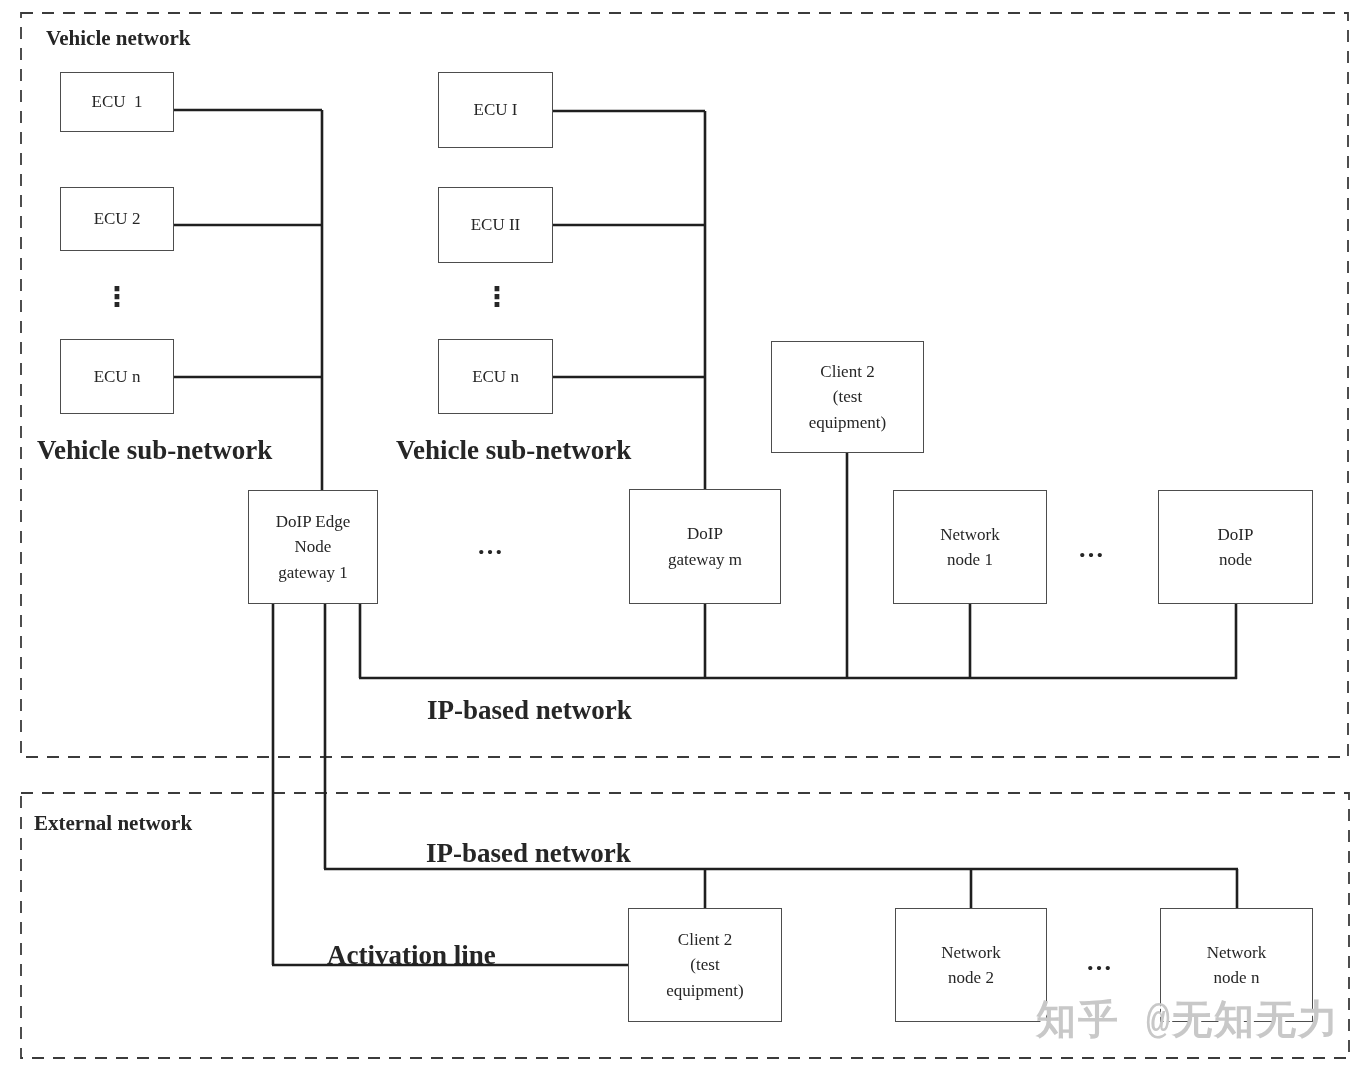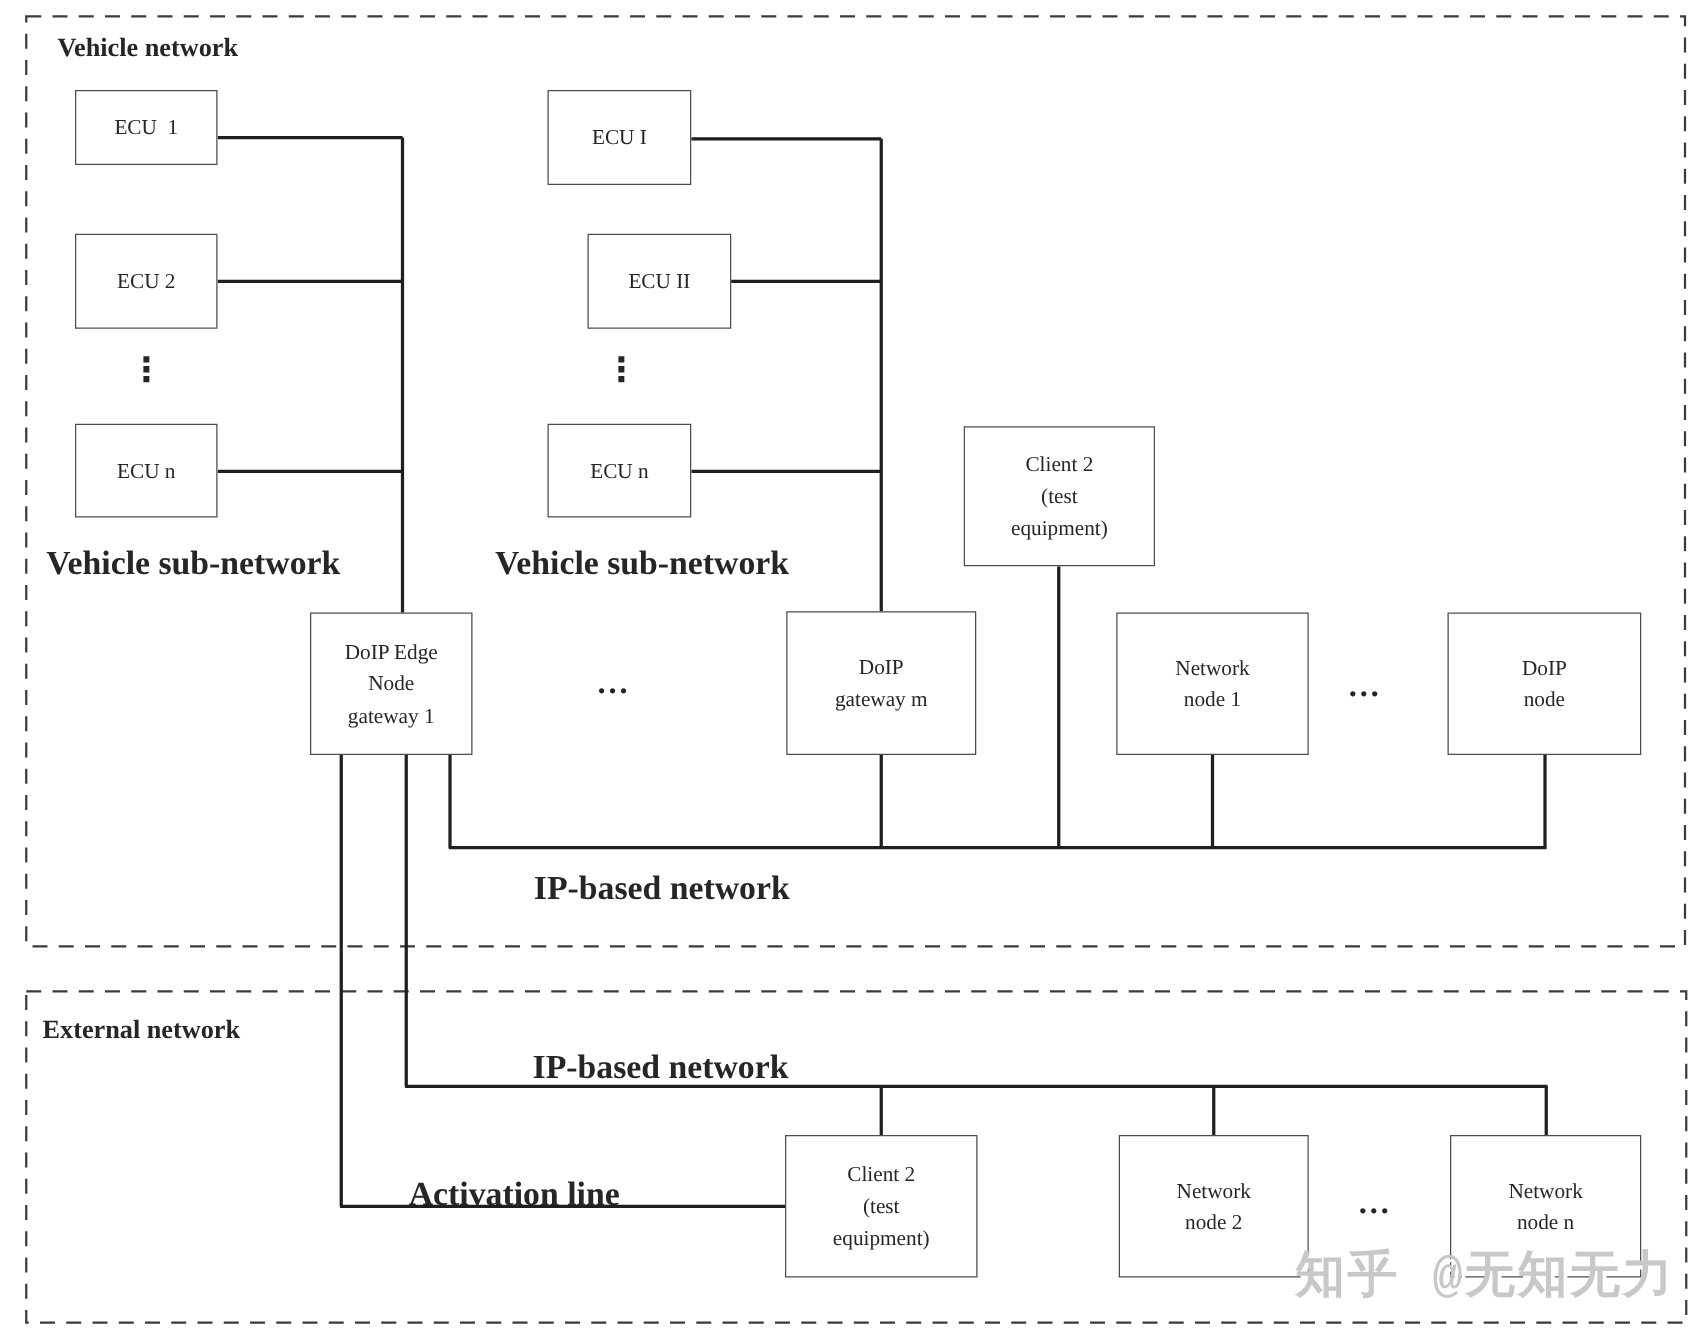--- a/index.html
+++ b/index.html
@@ -86,25 +86,25 @@
 
   <div class="seclabel title" style="left:46px;top:26px;">Vehicle network</div>
   <div class="seclabel" style="left:37px;top:435px;">Vehicle sub-network</div>
   <div class="seclabel" style="left:396px;top:435px;">Vehicle sub-network</div>
   <div class="seclabel" style="left:427px;top:695px;">IP-based network</div>
   <div class="seclabel title" style="left:34px;top:811px;">External network</div>
   <div class="seclabel" style="left:426px;top:838px;">IP-based network</div>
   <div class="seclabel" style="left:327px;top:940px;">Activation line</div>
 
   <div class="box" style="left:60px;top:72px;width:114px;height:60px;">ECU  1</div>
-  <div class="box" style="left:60px;top:187px;width:114px;height:76px;">ECU 2</div>
+  <div class="box" style="left:60px;top:187px;width:114px;height:64px;">ECU 2</div>
   <div class="box" style="left:60px;top:339px;width:114px;height:75px;">ECU n</div>
 
   <div class="box" style="left:438px;top:72px;width:115px;height:76px;">ECU I</div>
-  <div class="box" style="left:438px;top:187px;width:115px;height:76px;margin-left:32px;">ECU II</div>
+  <div class="box" style="left:438px;top:187px;width:115px;height:76px;">ECU II</div>
   <div class="box" style="left:438px;top:339px;width:115px;height:75px;">ECU n</div>
 
   <div class="box" style="left:248px;top:490px;width:130px;height:114px;">DoIP Edge
 Node
 gateway 1</div>
   <div class="box" style="left:629px;top:489px;width:152px;height:115px;">DoIP
 gateway m</div>
   <div class="box" style="left:893px;top:490px;width:154px;height:114px;">Network
 node 1</div>
   <div class="box" style="left:1158px;top:490px;width:155px;height:114px;">DoIP

